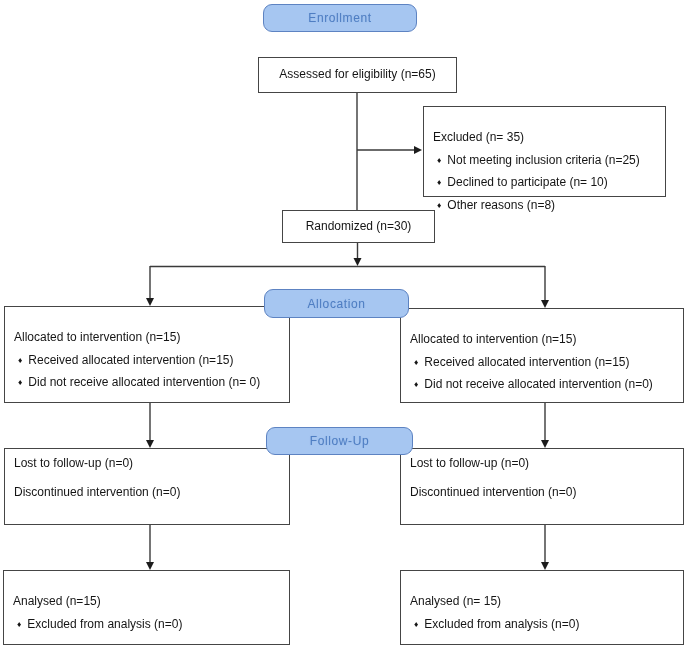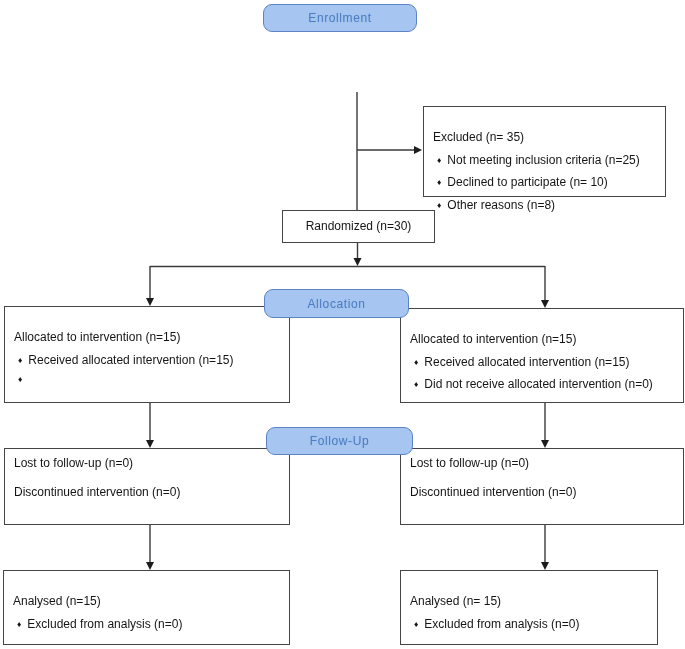--- a/index.html
+++ b/index.html
@@ -88,20 +88,23 @@
       <path d="M545 403 V440" marker-end="url(#ah)"></path>
       <path d="M150 525 V562" marker-end="url(#ah)"></path>
       <path d="M545 525 V562" marker-end="url(#ah)"></path>
     </g>
   </svg>
 
   <div class="badge" style="left:263px; top:4px; width:154px; height:28px;">Enrollment</div>
   <div class="badge" style="left:264px; top:289px; width:145px; height:29px;">Allocation</div>
   <div class="badge" style="left:266px; top:427px; width:147px; height:28px;">Follow-Up</div>
 
+  <div class="box center" style="left:258px; top:57px; width:199px; height:36px;">
+    <span>Assessed for eligibility (n=65)</span>
+  </div>
 
   <div class="box list" style="left:423px; top:106px; width:243px; height:91px;">
     <div class="title">Excluded (n= 35)</div>
     <div class="item">
       <span class="bullet">♦</span>
       <span>Not meeting inclusion criteria (n=25)</span>
     </div>
     <div class="item">
       <span class="bullet">♦</span>
       <span>Declined to participate (n= 10)</span>
@@ -117,20 +120,21 @@
   </div>
 
   <div class="box list" style="left:4px; top:306px; width:286px; height:97px;">
     <div class="title">Allocated to intervention (n=15)</div>
     <div class="item">
       <span class="bullet">♦</span>
       <span>Received allocated intervention (n=15)</span>
     </div>
     <div class="item">
       <span class="bullet">♦</span>
+      <span>Did not receive allocated intervention (n= 0)</span>
     </div>
   </div>
 
   <div class="box list" style="left:400px; top:308px; width:284px; height:95px;">
     <div class="title">Allocated to intervention (n=15)</div>
     <div class="item">
       <span class="bullet">♦</span>
       <span>Received allocated intervention (n=15)</span>
     </div>
     <div class="item">
@@ -150,21 +154,21 @@
   </div>
 
   <div class="box list" style="left:3px; top:570px; width:287px; height:75px;">
     <div class="title">Analysed (n=15)</div>
     <div class="item">
       <span class="bullet">♦</span>
       <span>Excluded from analysis (n=0)</span>
     </div>
   </div>
 
-  <div class="box list" style="left:400px; top:570px; width:258px; height:75px;">
+  <div class="box list" style="left:400px; top:570px; width:284px; height:75px;">
     <div class="title">Analysed (n= 15)</div>
     <div class="item">
       <span class="bullet">♦</span>
       <span>Excluded from analysis (n=0)</span>
     </div>
   </div>
 
 </div>
 
 </body></html>

